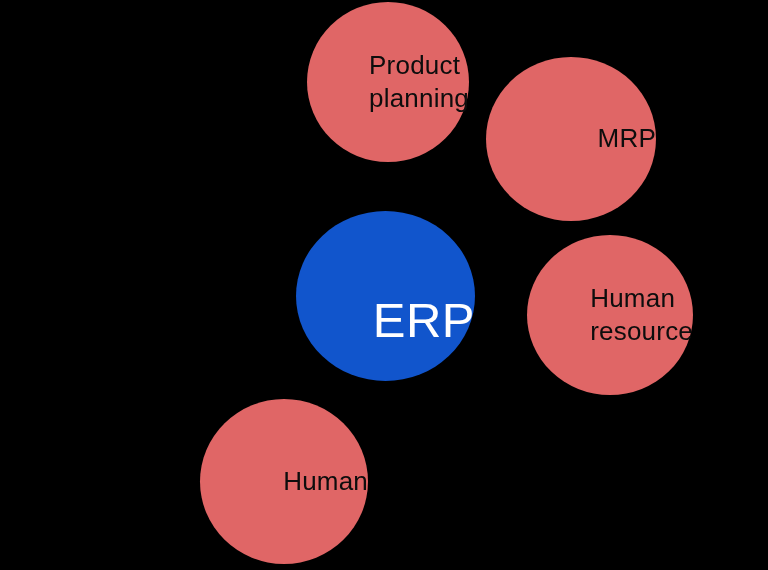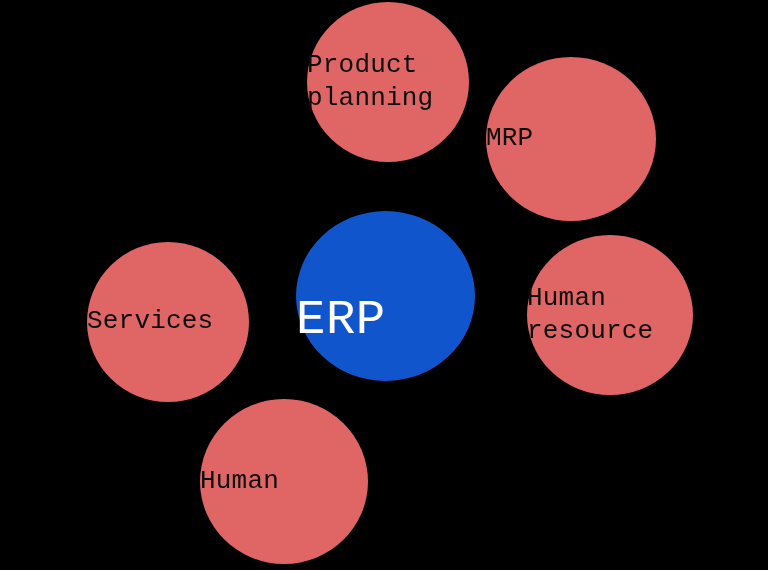--- a/index.html
+++ b/index.html
@@ -14,22 +14,21 @@
     position: relative;
     width: 768px;
     height: 570px;
     background: #000000;
   }
   .node {
     position: absolute;
     border-radius: 50%;
     display: flex;
     align-items: center;
-    justify-content: flex-start;
-    font-family: Liberation Mono, monospace;
+    justify-content: flex-end;
   }
   .node.satellite {
     background: #e06666;
   }
   .node.hub {
     background: #1155cc;
   }
   .node-label {
     color: #0d0d0d;
     font-size: 26px;
@@ -63,23 +62,20 @@
   <div class="node satellite" id="node-product-planning">
     <span class="node-label">Product
 planning</span>
   </div>
 
 
   <div class="node satellite" id="node-mrp">
     <span class="node-label">MRP</span>
   </div>
 
-  <div class="node satellite" id="node-services">
-    <span class="node-label">Services</span>
-  </div>
 
   <div class="node satellite" id="node-human-resource">
     <span class="node-label">Human
 resource</span>
   </div>
 
   <div class="node satellite" id="node-sales">
     <span class="node-label">Human</span>
   </div>
 

